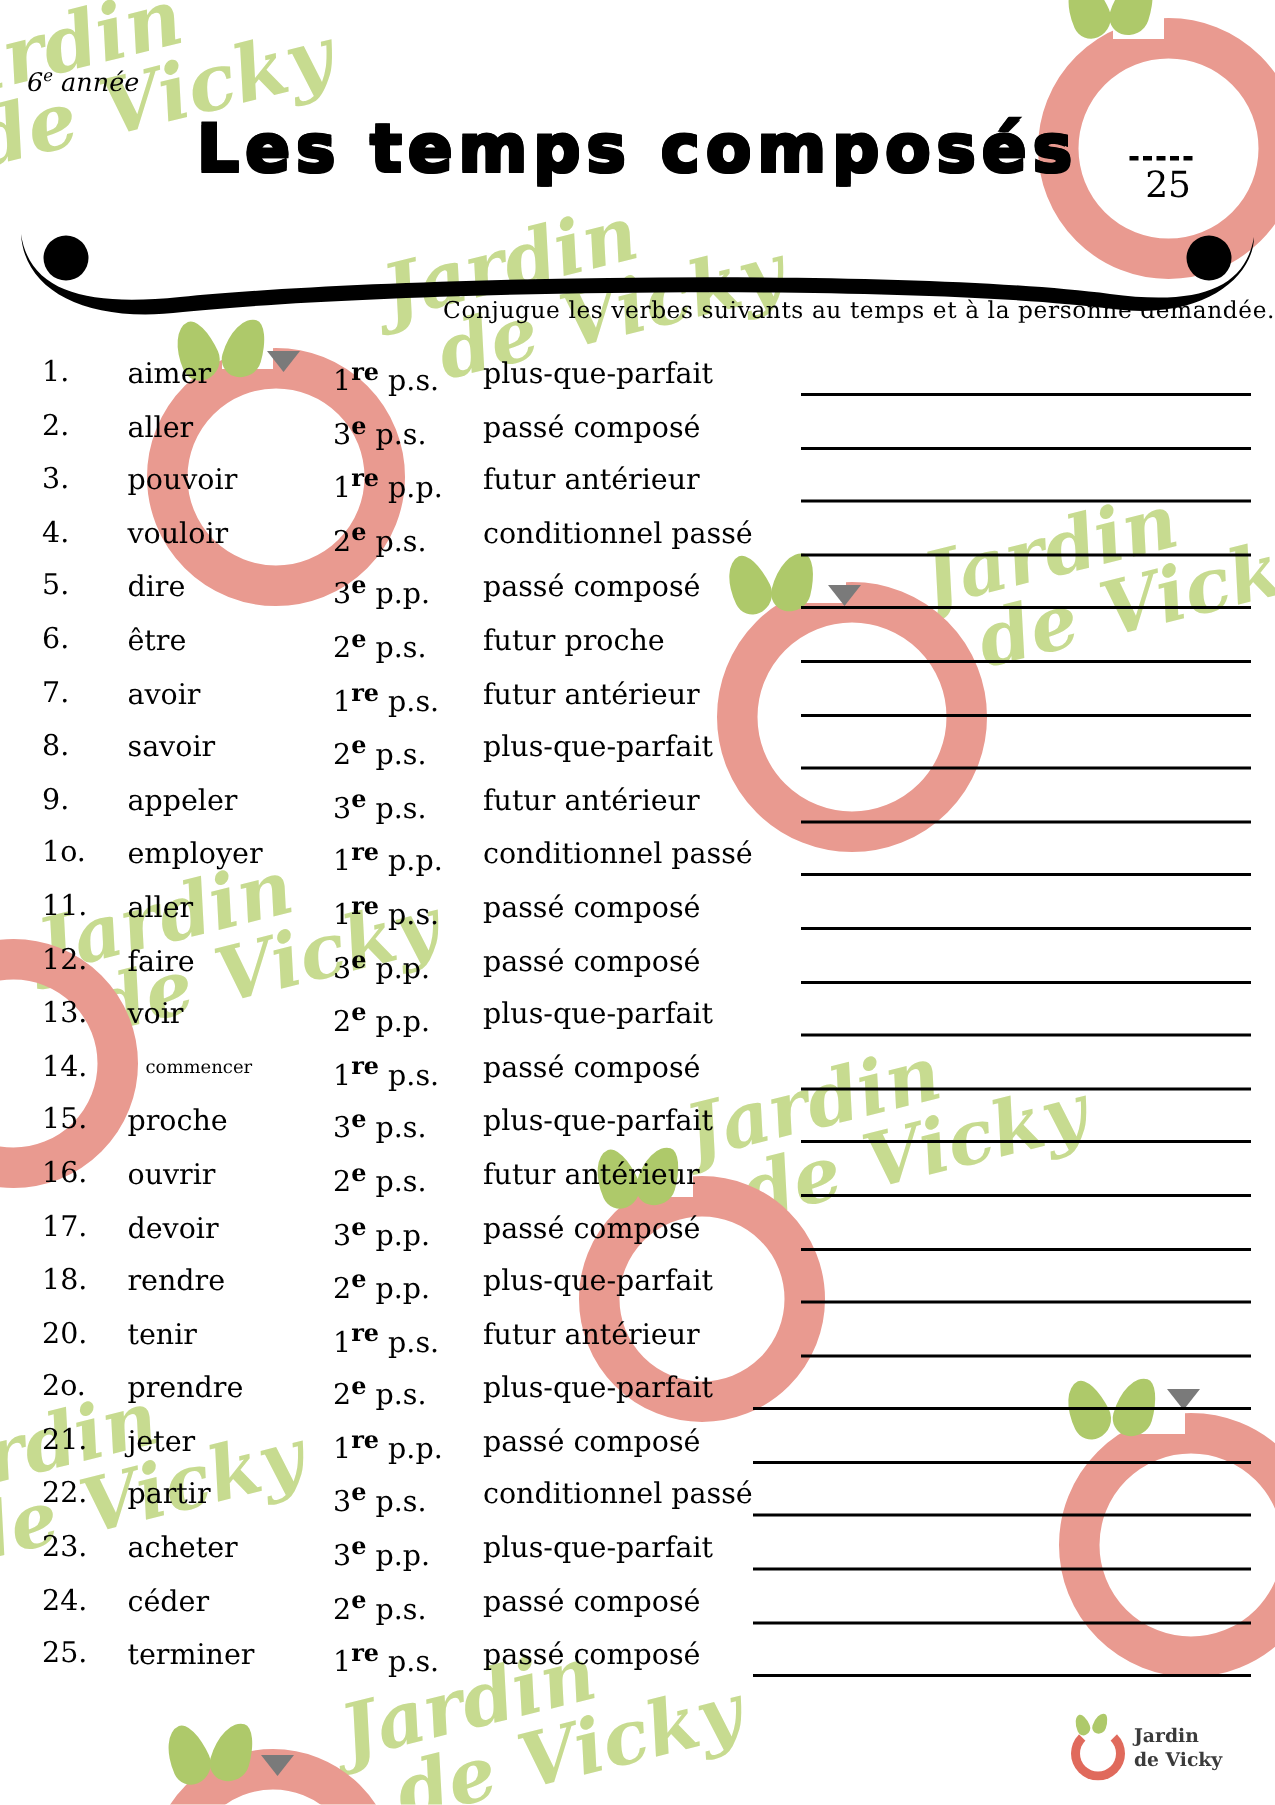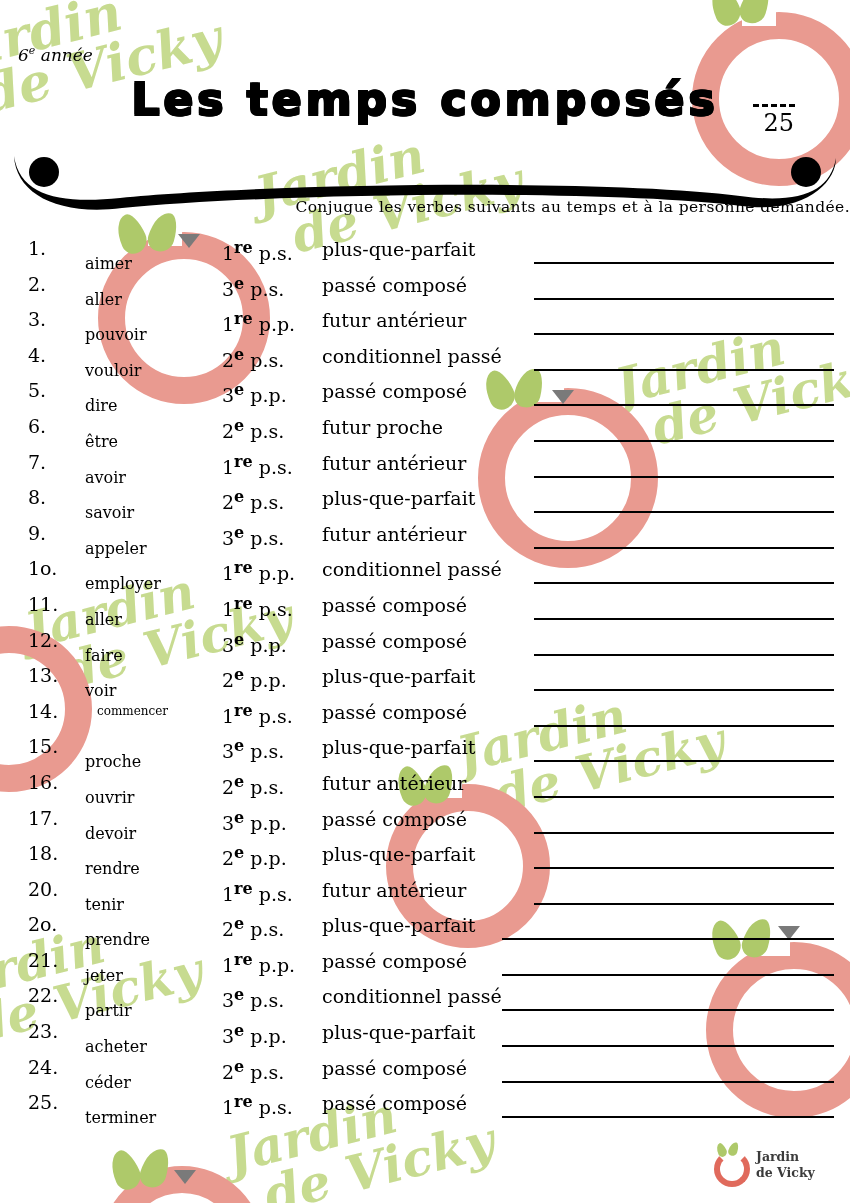--- a/index.html
+++ b/index.html
@@ -125,23 +125,23 @@
   .row .num {
     position: absolute;
     left: 6px;
     top: 5px;
     font-family: "DejaVu Serif", serif;
     font-size: 19px;
   }
   .row .verb {
     position: absolute;
     left: 63px;
-    top: 22px;
-    font-family: "DejaVu Serif", serif;
-    font-size: 16px;
+    top: 6px;
+    font-family: "DejaVu Serif", serif;
+    font-size: 19px;
   }
   .row.small .verb { font-size: 12px; top: 9px; margin-left: 12px; }
   .row .pers {
     position: absolute;
     left: 200px;
     top: 6px;
     font-family: "DejaVu Serif", serif;
     font-size: 19px;
   }
   .row .pers sup { font-size: 16px; font-weight: bold; }

